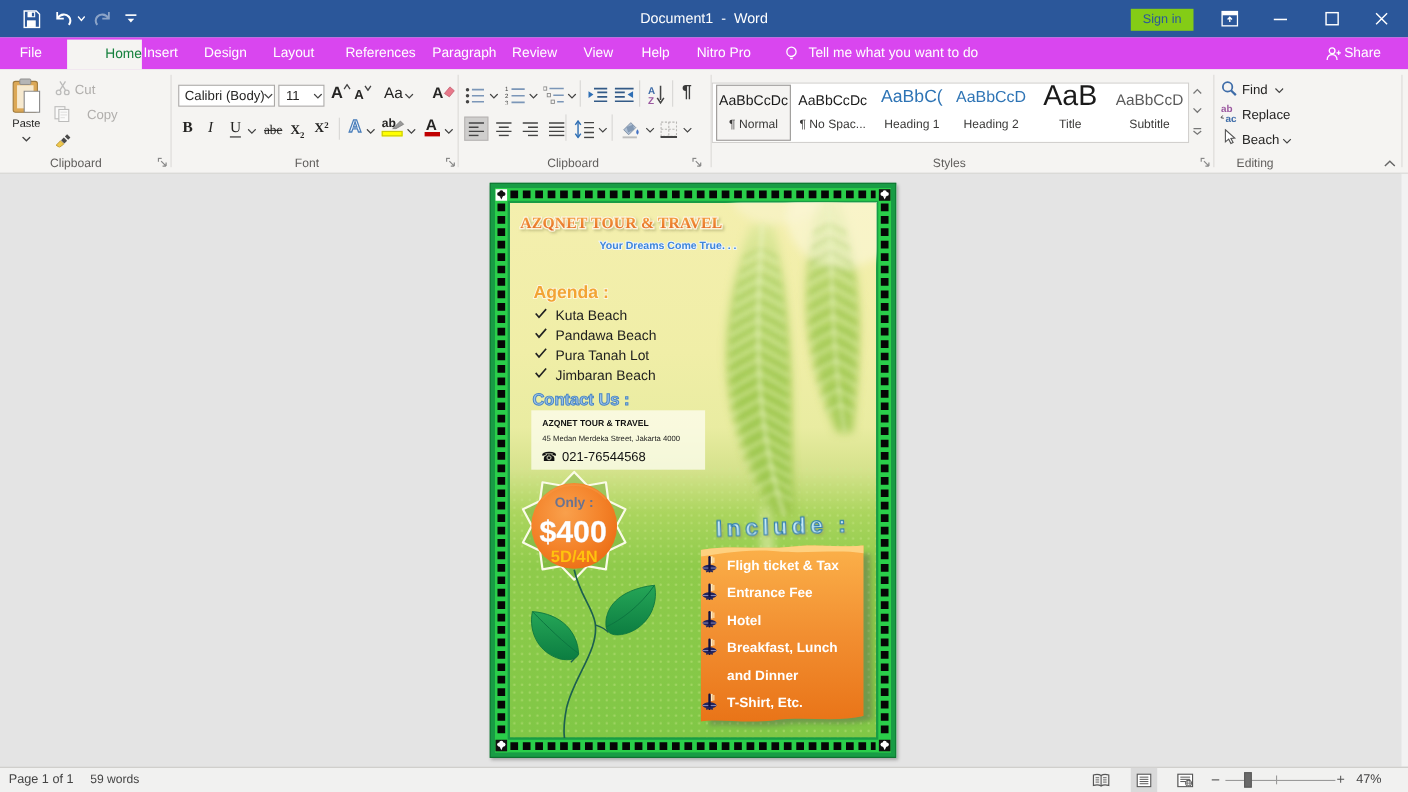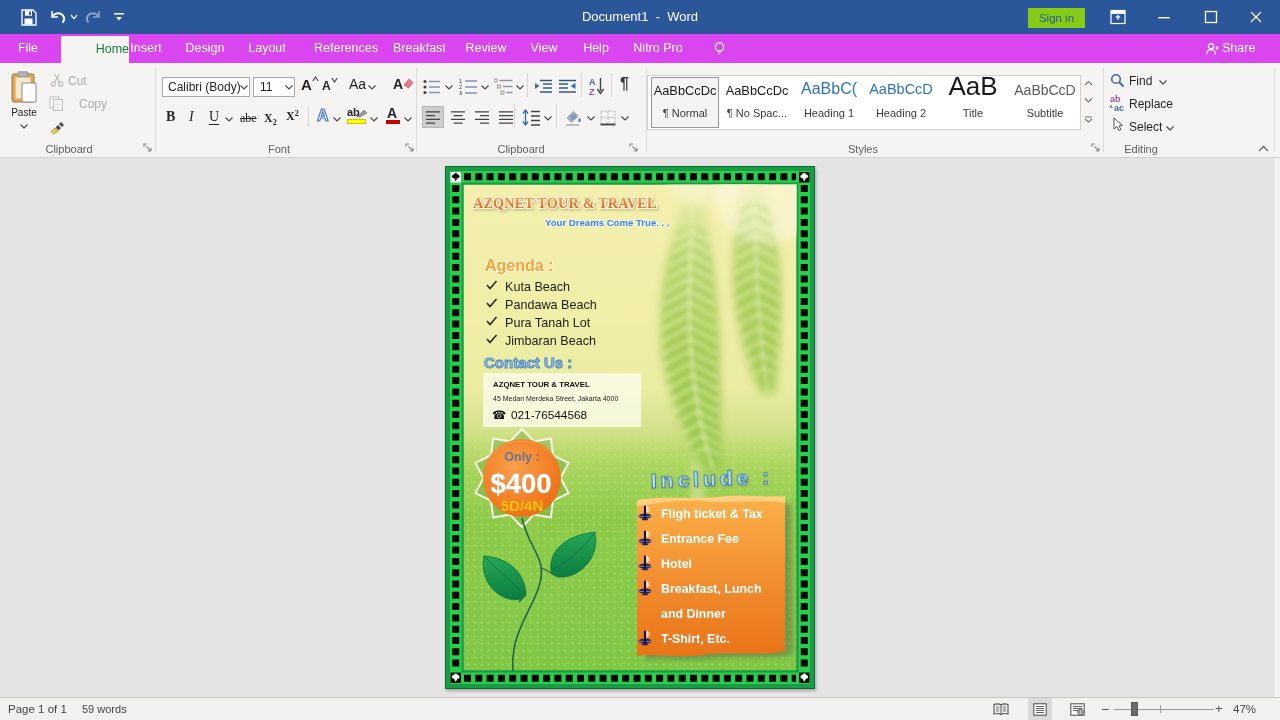--- a/index.html
+++ b/index.html
@@ -75,29 +75,30 @@
             <path d="M3 3 L13 13 M13 3 L3 13" stroke="#fff" stroke-width="1.3"></path>
           </svg>
 </rect></path></div>
 
 <div id="tabs">
   <div class="tab" style="left:10px;width:36px;">File</div>
   <div class="tab" style="left:128px;width:36px;">Insert</div>
   <div class="tab" style="left:183px;width:44px;">Design</div>
   <div class="tab" style="left:245px;width:44px;">Layout</div>
   <div class="tab" style="left:314px;width:60px;">References</div>
-  <div class="tab" style="left:393px;width:50px;">Breakfast</div>
+  <div class="tab" style="left:393px;width:50px;">Paragraph</div>
   <div class="tab" style="left:464px;width:44px;">Review</div>
   <div class="tab" style="left:528px;width:32px;">View</div>
   <div class="tab" style="left:580px;width:32px;">Help</div>
   <div class="tab" style="left:630px;width:56px;">Nitro Pro</div>
   <svg style="position:absolute;left:712px;top:7px" width="15" height="16" viewBox="0 0 15 16">
     <circle cx="7.5" cy="6" r="4.2" fill="none" stroke="#fff" stroke-width="1.2"></circle>
     <path d="M6 10.5 h3 M6.3 12.3 h2.4" stroke="#fff" stroke-width="1.1"></path>
   </svg>
+  <div class="tab" style="left:735px;width:170px;text-align:left;">Tell me what you want to do</div>
   <svg style="position:absolute;left:1205px;top:8px" width="15" height="14" viewBox="0 0 15 14">
     <circle cx="6" cy="4.2" r="2.6" fill="none" stroke="#fff" stroke-width="1.2"></circle>
     <path d="M1.5 12.5 C1.5 9 4 7.6 6 7.6 C8 7.6 10.5 9 10.5 12.5" fill="none" stroke="#fff" stroke-width="1.2"></path>
     <path d="M12 4 v4 M10 6 h4" stroke="#fff" stroke-width="1.1"></path>
   </svg>
   <div class="tab" style="left:1222px;width:36px;text-align:left;">Share</div>
 </div>
 <div id="tabhome">Home</div>
 
 <div id="ribbon">
@@ -327,21 +328,21 @@
       </svg>
   <svg style="position:absolute;left:1109px;top:31px" width="18" height="17" viewBox="0 0 18 17">
     <text x="1" y="8" font-size="9" font-weight="bold" fill="#9b59a0" font-family="Liberation Sans">ab</text>
     <text x="5" y="16.5" font-size="9" font-weight="bold" fill="#3e6ca8" font-family="Liberation Sans">ac</text>
     <path d="M2.5 11 L1 13 L3.5 13.5" fill="none" stroke="#444" stroke-width="0.9"></path>
   </svg>
   <div style="position:absolute;left:1129px;top:34px;font-size:12px;color:#252423;">Replace</div>
   <svg style="position:absolute;left:1112px;top:54px" width="12" height="15" viewBox="0 0 12 15">
     <path d="M2 1 L2 12 L5 9.5 L7 13.5 L9 12.5 L7 8.8 L10.5 8.5 Z" fill="#fff" stroke="#555" stroke-width="1"></path>
   </svg>
-  <div style="position:absolute;left:1129px;top:57px;font-size:12px;color:#252423;">Select</div>
+  <div style="position:absolute;left:1129px;top:57px;font-size:12px;color:#252423;">Beach</div>
   <svg style="position:absolute;left:1166px;top:63px" width="8" height="5" viewBox="0 0 8 5">
         <path d="M0.5 0.5 L4 4 L7.5 0.5" fill="none" stroke="#444" stroke-width="1.1"></path>
       </svg>
 
   <svg style="position:absolute;left:1258px;top:82px" width="11" height="8" viewBox="0 0 11 8">
         <path d="M1 6 L5.5 1.5 L10 6" fill="none" stroke="#666" stroke-width="1.3"></path>
       </svg>
   <div class="gsep" style="left:416px"></div>
   <div class="gsep" style="left:646px"></div>
   <div class="gsep" style="left:1103px"></div>

